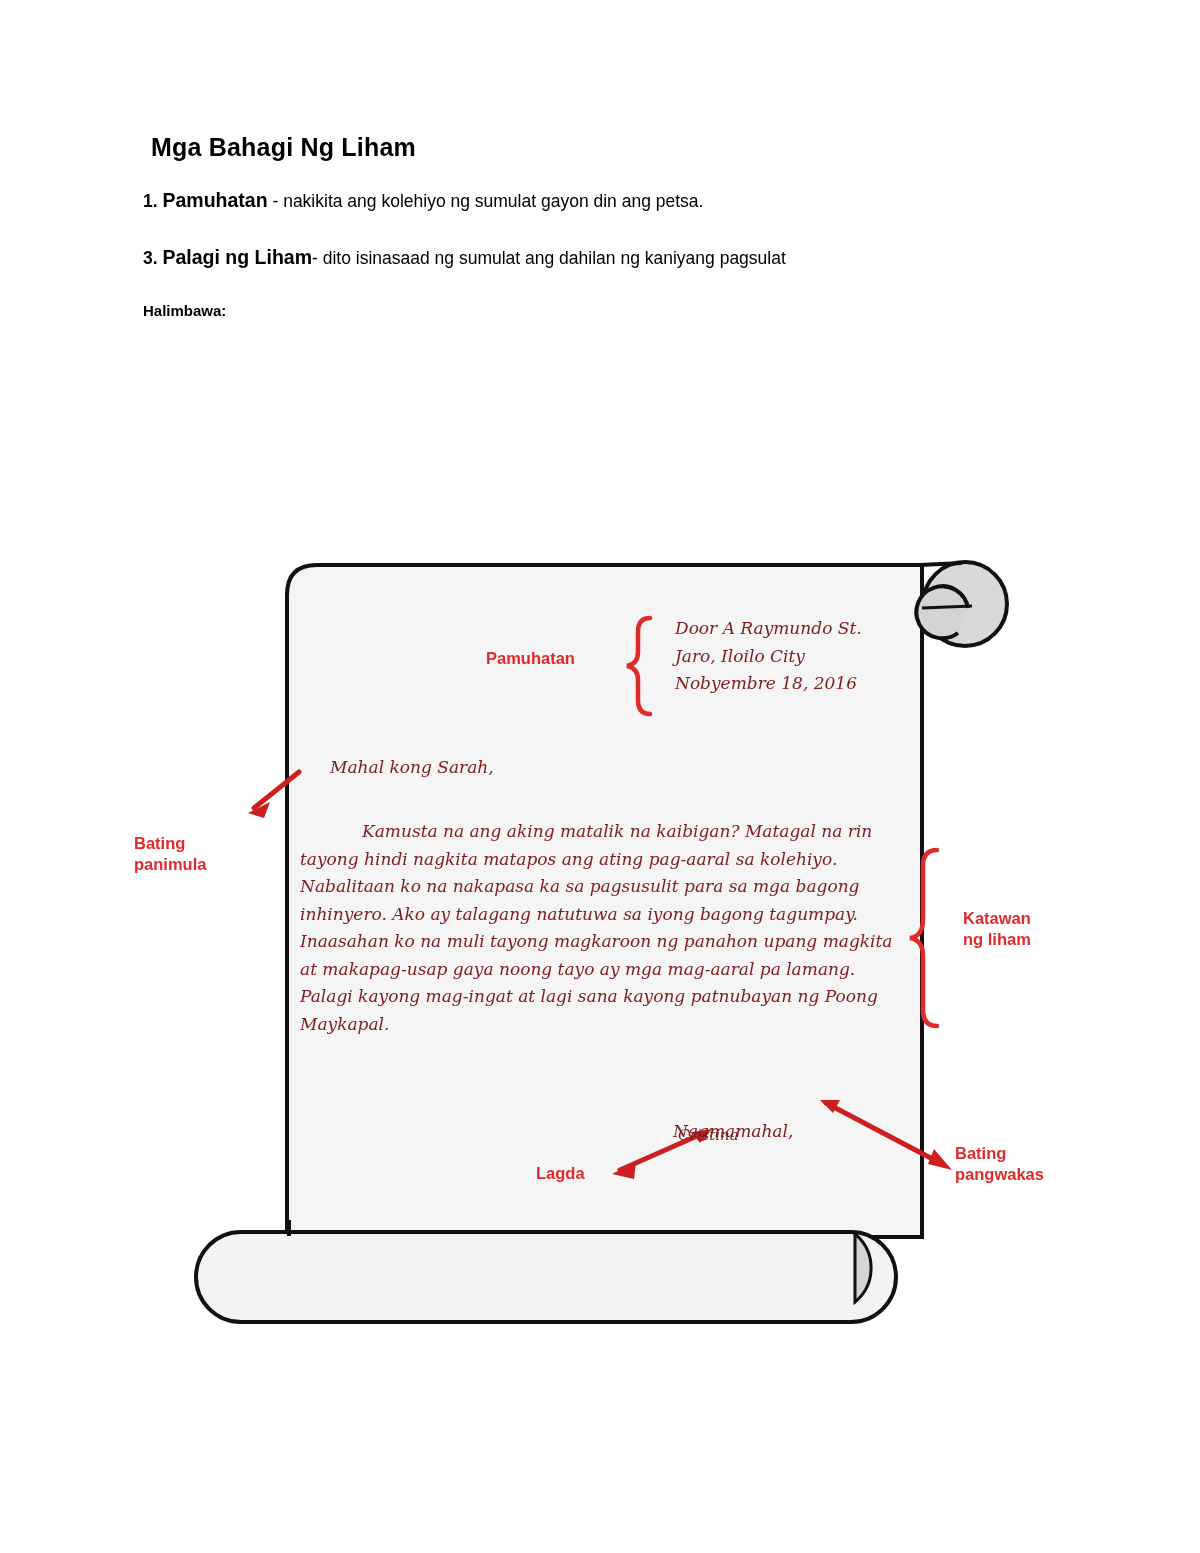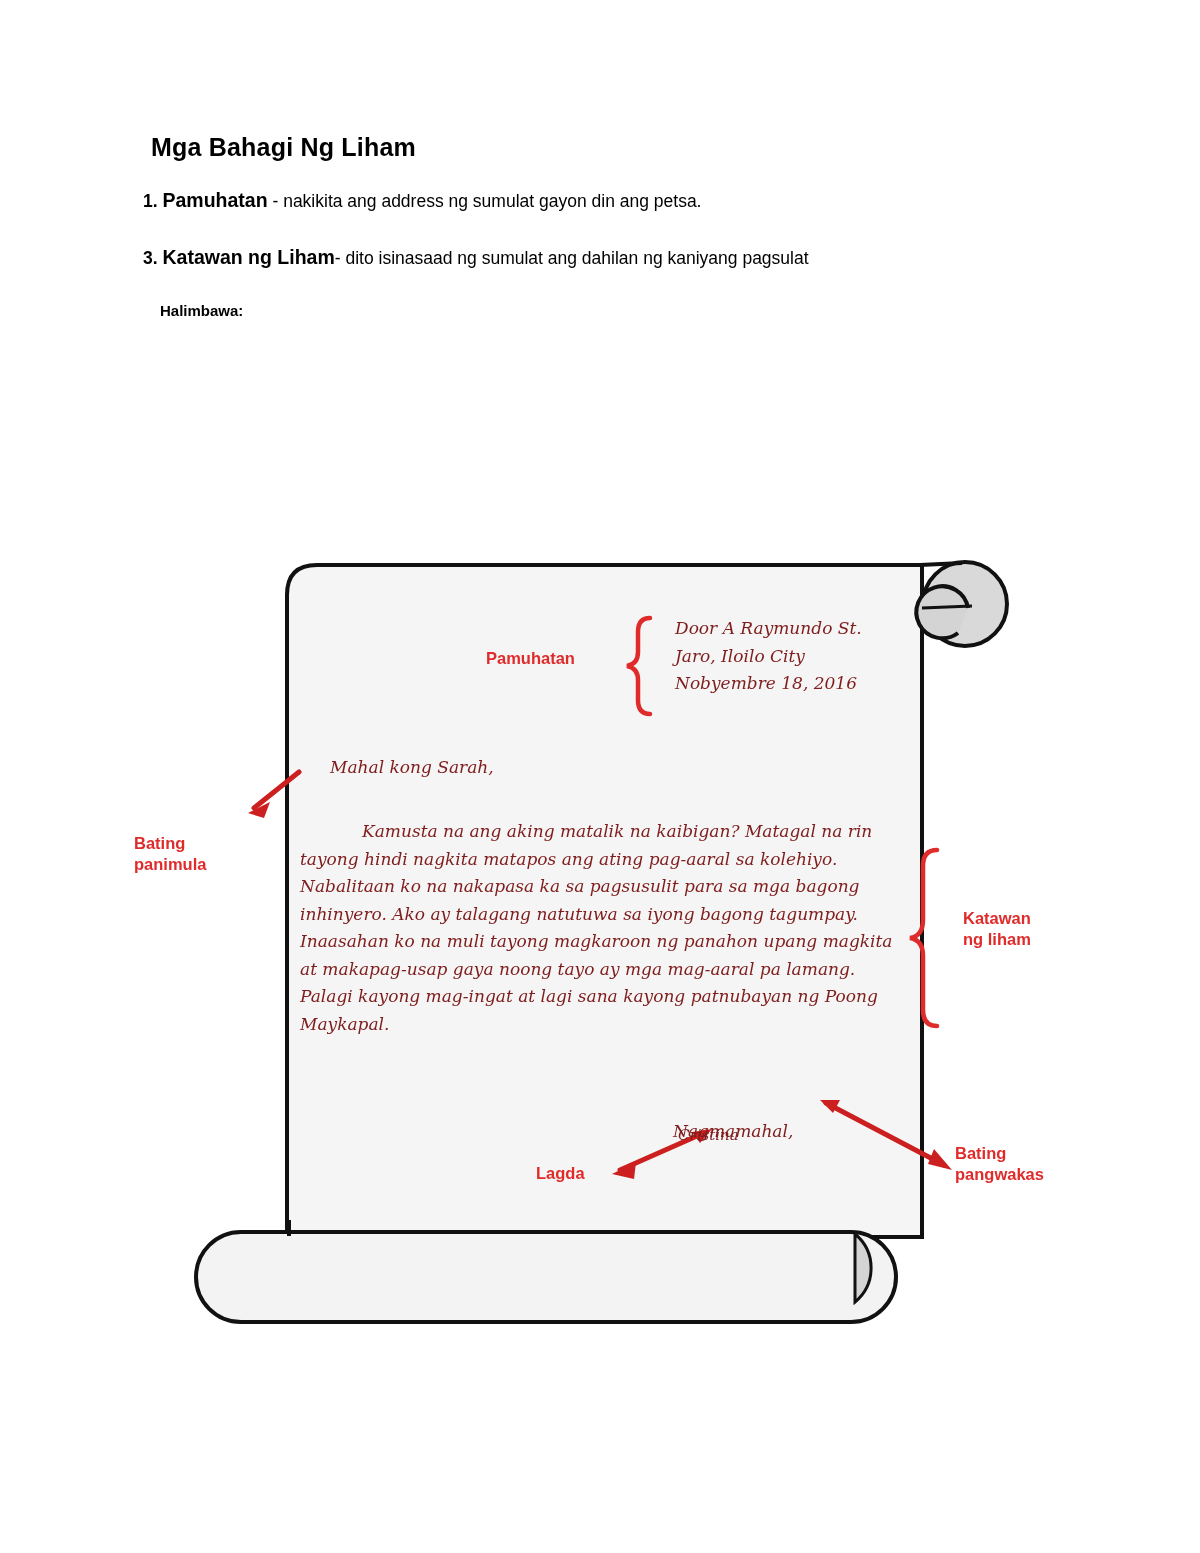--- a/index.html
+++ b/index.html
@@ -42,21 +42,21 @@
   .doc-item .term {
     font-weight: bold;
     font-size: 19.5px;
   }
   .doc-item .desc {
     font-weight: normal;
   }
   .doc-example {
     font-size: 15px;
     font-weight: bold;
-    margin: 17px;
+    margin: 0;
   }
 
   
   .scroll-figure {
     position: absolute;
     left: 0;
     top: 520px;
     width: 1200px;
     height: 860px;
   }
@@ -137,27 +137,27 @@
 </style>
 </head>
 <body>
 
 <div class="doc">
 
   <h1 class="doc-title">Mga Bahagi Ng Liham</h1>
 
   <p class="doc-item">
     <span class="num">1.</span>
-    <span class="term">Pamuhatan</span><span class="desc"> - nakikita ang address ng sumulat gayon din ang petsa.</span>
+    <span class="term">Pamuhatan</span><span class="desc"> - nakikita ang kolehiyo ng sumulat gayon din ang petsa.</span>
   </p>
 
 
   <p class="doc-item">
     <span class="num">3.</span>
-    <span class="term">Katawan ng Liham</span><span class="desc">- dito isinasaad ng sumulat ang dahilan ng kaniyang pagsulat</span>
+    <span class="term">Palagi ng Liham</span><span class="desc">- dito isinasaad ng sumulat ang dahilan ng kaniyang pagsulat</span>
   </p>
 
 
 
   <p class="doc-example">Halimbawa:</p>
 </div>
 
 <div class="scroll-figure">
   <svg class="scroll-svg" width="1200" height="860" viewBox="0 0 1200 860">
 

